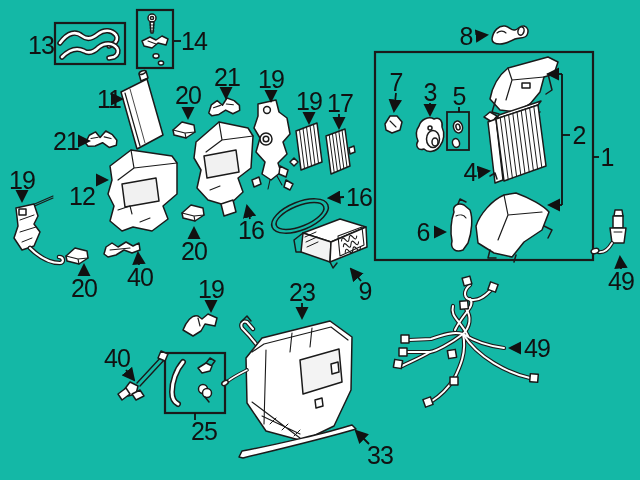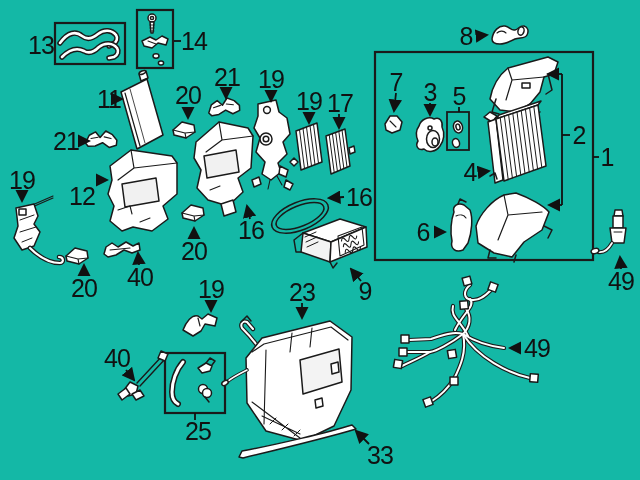--- a/index.html
+++ b/index.html
@@ -350,21 +350,21 @@
 <div class="callout" style="left:22px;top:180px">19</div>
 <div class="callout" style="left:251px;top:230px">16</div>
 <div class="callout" style="left:359px;top:197px">16</div>
 <div class="callout" style="left:194px;top:251px">20</div>
 <div class="callout" style="left:140px;top:277px">40</div>
 <div class="callout" style="left:84px;top:288px">20</div>
 <div class="callout" style="left:365px;top:291px">9</div>
 <div class="callout" style="left:211px;top:289px">19</div>
 <div class="callout" style="left:302px;top:292px">23</div>
 <div class="callout" style="left:117px;top:358px">40</div>
-<div class="callout" style="left:198px;top:431px">25</div>
+<div class="callout" style="left:204px;top:431px">25</div>
 <div class="callout" style="left:380px;top:455px">33</div>
 <div class="callout" style="left:537px;top:348px">49</div>
 <div class="callout" style="left:621px;top:281px">49</div>
 <div class="callout" style="left:466px;top:36px">8</div>
 <div class="callout" style="left:396px;top:82px">7</div>
 <div class="callout" style="left:430px;top:92px">3</div>
 <div class="callout" style="left:459px;top:96px">5</div>
 <div class="callout" style="left:470px;top:172px">4</div>
 <div class="callout" style="left:423px;top:232px">6</div>
 <div class="callout" style="left:579px;top:135px">2</div>

